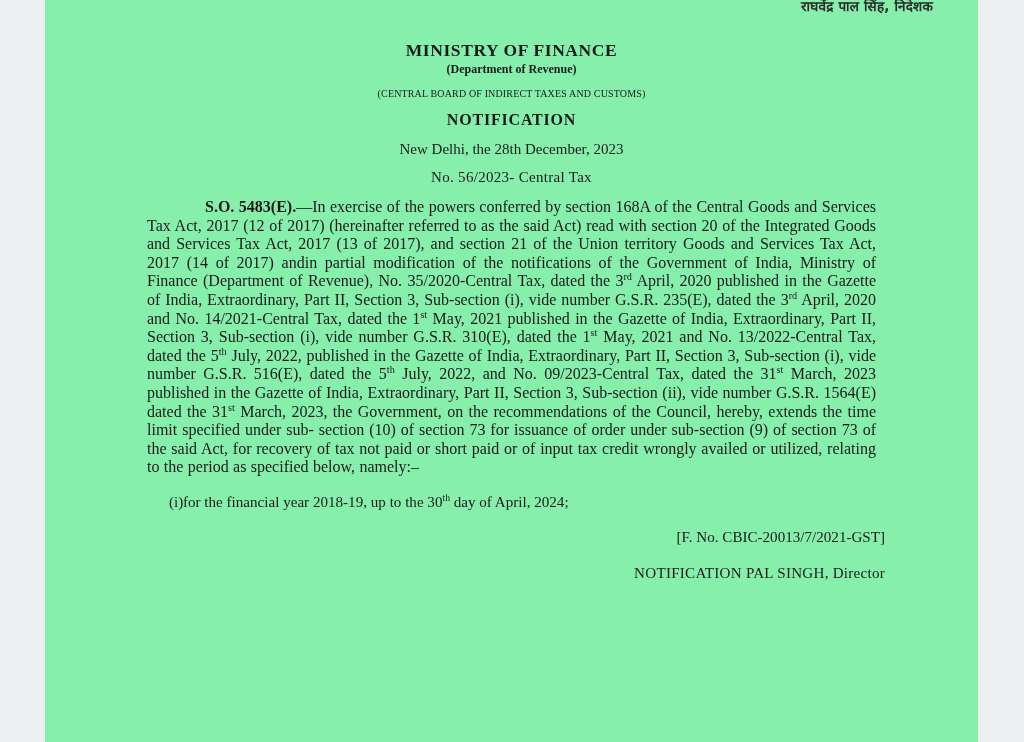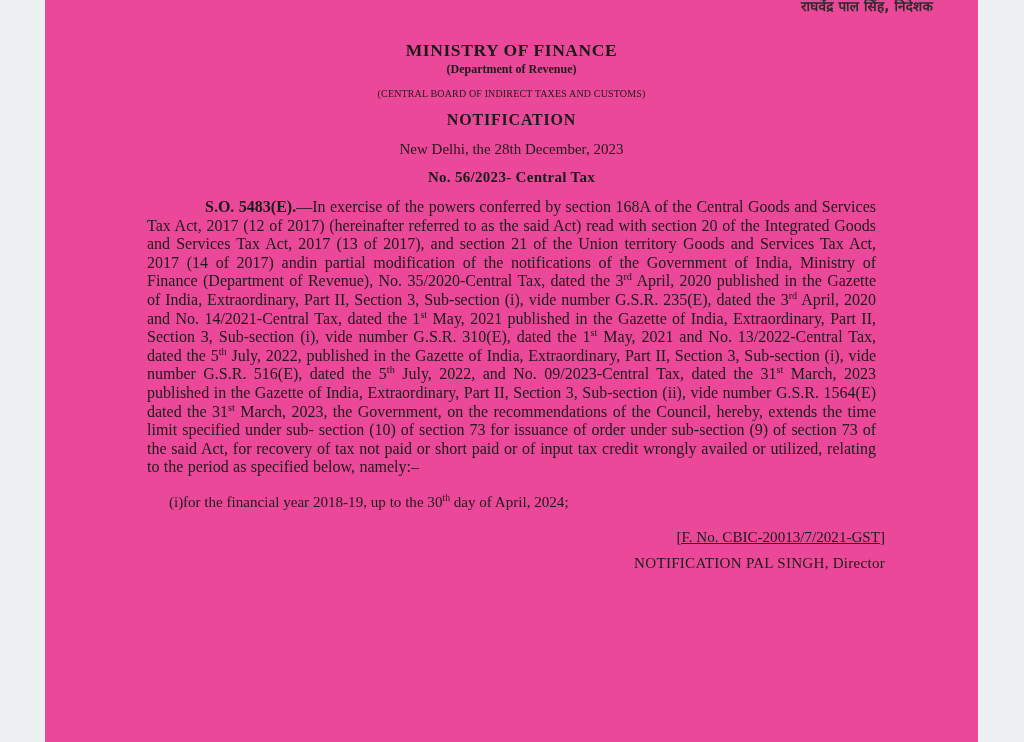--- a/index.html
+++ b/index.html
@@ -19,21 +19,21 @@
     width: 1024px;
     height: 742px;
     background: #edf0f0;
   }
   .paper {
     position: absolute;
     left: 45px;
     top: 0;
     width: 933px;
     height: 742px;
-    background: #ec4899;
+    background: #86efac;
   }
   .hindi-line {
     position: absolute;
     top: -3px;
     right: 45px;
     font-family: "DejaVu Sans", sans-serif;
     font-size: 13.5px;
     font-weight: 600;
     color: #2b2b2b;
     letter-spacing: 0.2px;
@@ -71,21 +71,21 @@
     letter-spacing: 0.8px;
     margin: 0 0 12px 0;
   }
   .h-place-date {
     font-size: 15px;
     font-weight: normal;
     margin: 0 0 11px 0;
   }
   .h-number {
     font-size: 15px;
-    font-weight: bold;
+    font-weight: normal;
     letter-spacing: 0.3px;
     margin: 0 0 12px 0;
   }
   .para {
     font-size: 16px;
     line-height: 18.6px;
     text-align: justify;
     text-justify: inter-word;
     margin: 12px;
     text-indent: 58px;
@@ -118,22 +118,21 @@
     flex: 1 1 auto;
   }
   .footer-block {
     margin-top: 16px;
     text-align: right;
     padding-right: 3px;
   }
   .fno {
     font-size: 15.1px;
     line-height: 18.6px;
-    margin: 0 0 8px 0;
-    text-decoration: underline;
+    margin: 0 0 18px 0;
   }
   .signer {
     font-size: 15.1px;
     line-height: 18.6px;
     margin: 0;
     letter-spacing: 0.25px;
   }
 </style>
 </head>
 <body>

